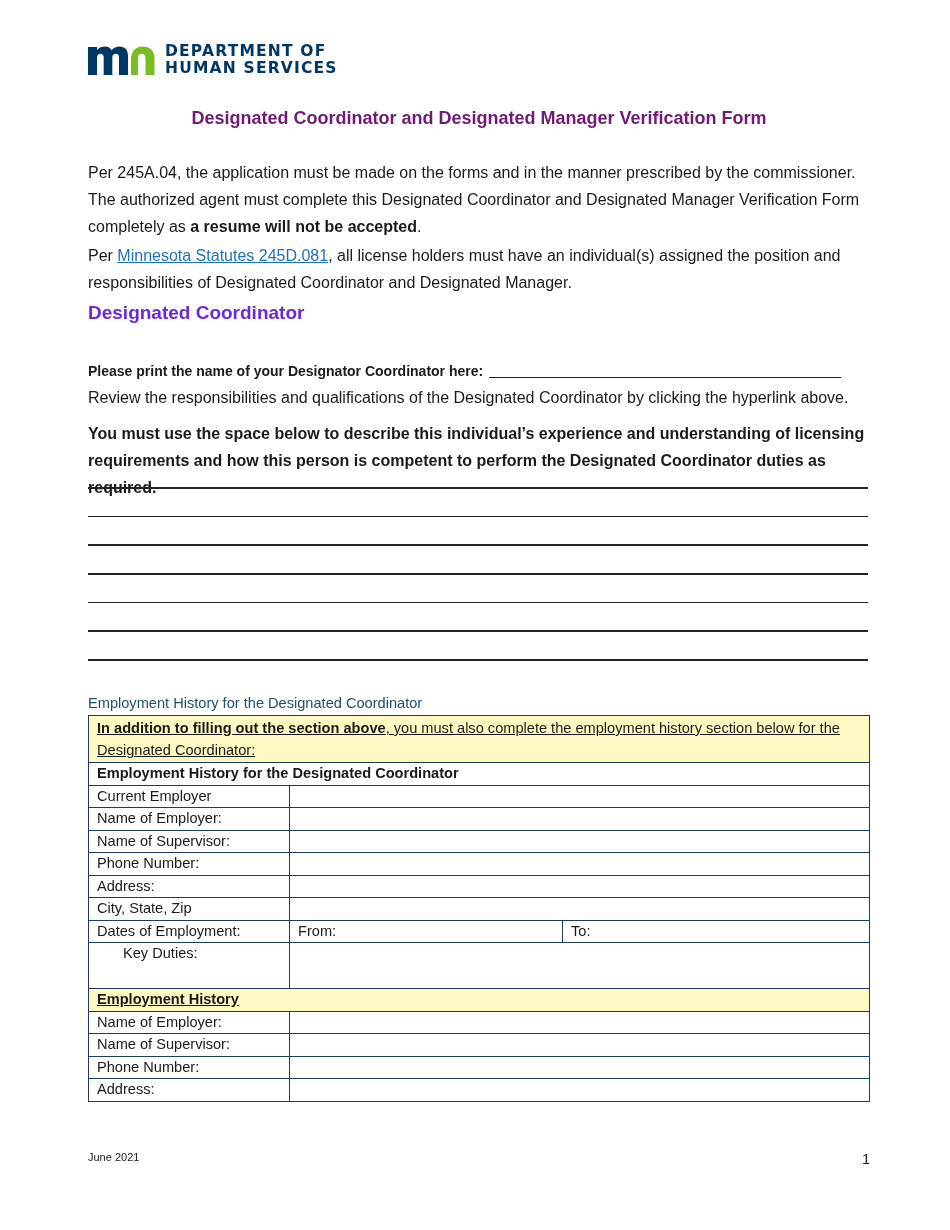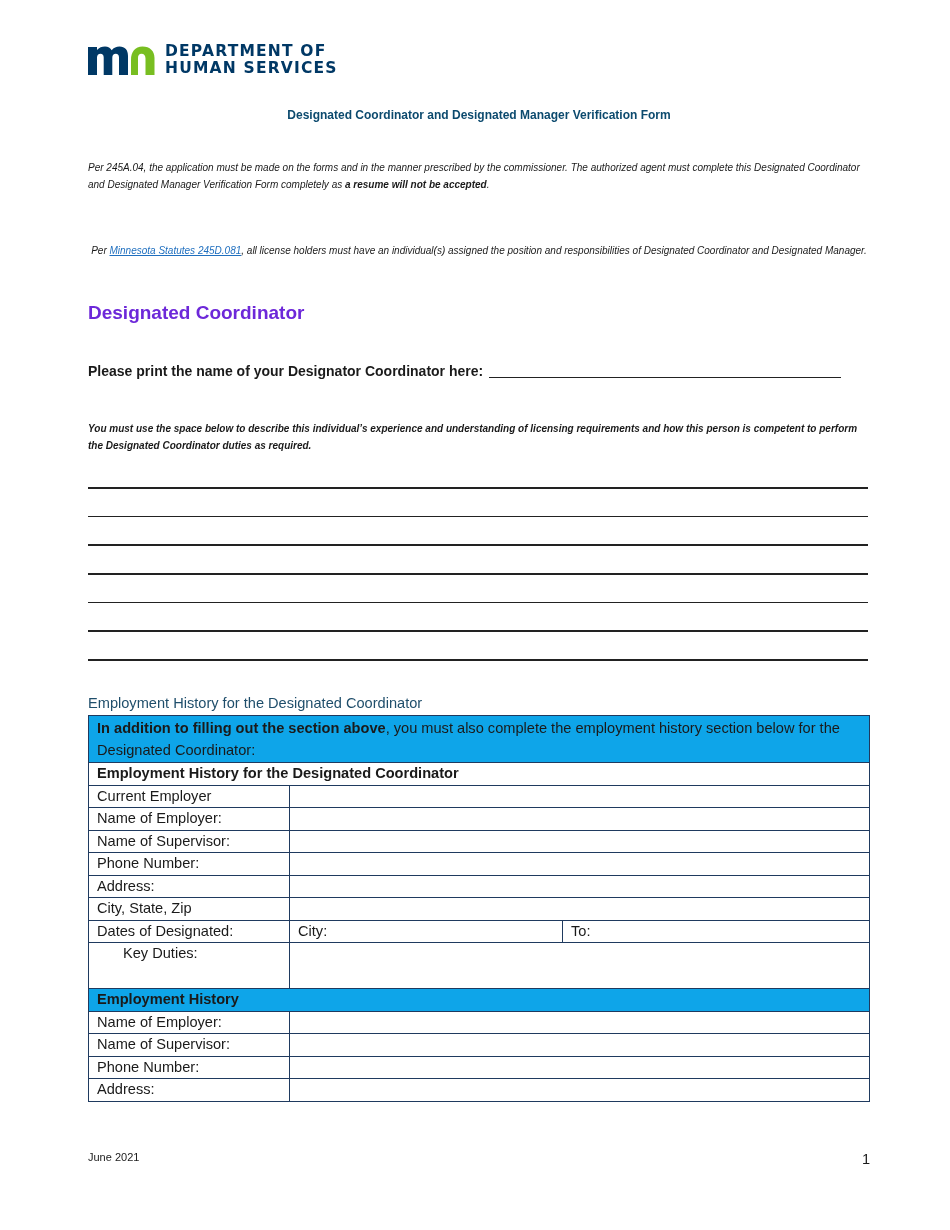--- a/index.html
+++ b/index.html
@@ -14,27 +14,27 @@
   .logo { position: absolute; left: 84px; top: 43px; display: flex; align-items: center; }
   .logo svg { display: block; }
   .logo-text {
     margin-left: 9px; color: #003865; font-weight: bold;
     font-family: "DejaVu Sans", sans-serif;
     font-size: 15.5px; line-height: 17px; letter-spacing: 1.2px;
   }
 
   .doc-title {
     position: absolute; left: 84px; width: 782px; top: 108px;
-    text-align: center; font-weight: bold; font-size: 12px;
-    color: #0c4a6e;
+    text-align: center; font-weight: bold; font-size: 18px;
+    color: #701a75;
   }
 
   .para {
     position: absolute; left: 84px; width: 782px;
-    font-size: 10px; line-height: 17px; color: #1a1a1a; font-style: italic;
+    font-size: 16px; line-height: 27px; color: #1a1a1a;
   }
   .para b { font-weight: bold; }
   .link { color: #1f6fbf; text-decoration: underline; }
 
   .section-heading {
     position: absolute; left: 84px; top: 302px;
     font-size: 19px; font-weight: bold; color: #6d28d9;
   }
 
   .name-line {
@@ -56,21 +56,21 @@
 
   table.emp {
     position: absolute; left: 84px; top: 715px; width: 782px;
     border-collapse: collapse; font-size: 14.6px;
   }
   table.emp td {
     border: 1.3px solid #1f3a5f; padding: 0 8px; height: 21.5px;
     vertical-align: top; line-height: 21px;
   }
   table.emp td.label { width: 158px; margin-top: 24px; }
-  table.emp tr.shade td { background: #0ea5e9; }
+  table.emp tr.shade td { background: #fef9c3; text-decoration: underline; }
   table.emp tr.intro td { padding-top: 1px; padding-bottom: 1px; line-height: 22px; }
   table.emp tr.tall td { height: 45px; padding-left: 34px; }
   table.emp b { font-weight: bold; }
 
   .footer-date {
     position: absolute; left: 84px; top: 1151px; font-size: 11px;
   }
   .footer-page {
     position: absolute; right: 84px; top: 1151px; font-size: 14.6px;
   }
@@ -92,31 +92,32 @@
       <div>HUMAN SERVICES</div>
     </div>
   </div>
 
   <div class="doc-title">Designated Coordinator and Designated Manager Verification Form</div>
 
   <div class="para" style="top:159px;">
     <span>Per 245A.04, the application must be made on the forms and in the manner prescribed by the commissioner. The authorized agent must complete this Designated Coordinator and Designated Manager Verification Form completely as </span><b>a resume will not be accepted</b><span>.</span>
   </div>
 
-  <div class="para" style="top:242px;text-align:center;">
+  <div class="para" style="top:242px;">
     <span>Per </span><a class="link">Minnesota Statutes 245D.081</a><span>, all license holders must have an individual(s) assigned the position and responsibilities of Designated Coordinator and Designated Manager.</span>
   </div>
 
   <div class="section-heading">Designated Coordinator</div>
 
   <div class="name-line">
     <span>Please print the name of your Designator Coordinator here:</span>
     <span class="fill"></span>
   </div>
 
+  <div class="para" style="top:384px;">Review the responsibilities and qualifications of the Designated Coordinator by clicking the hyperlink above.</div>
 
   <div class="para" style="top:420px; font-weight:bold;">You must use the space below to describe this individual’s experience and understanding of licensing requirements and how this person is competent to perform the Designated Coordinator duties as required.</div>
 
   <div class="write-lines">
     <div class="write-line"></div>
     <div class="write-line"></div>
     <div class="write-line"></div>
     <div class="write-line"></div>
     <div class="write-line"></div>
     <div class="write-line"></div>
@@ -151,22 +152,22 @@
     </tr>
     <tr>
       <td class="label">Address:</td>
       <td colspan="2"></td>
     </tr>
     <tr>
       <td class="label">City, State, Zip</td>
       <td colspan="2"></td>
     </tr>
     <tr>
-      <td class="label">Dates of Designated:</td>
-      <td style="width:256px;">City:</td>
+      <td class="label">Dates of Employment:</td>
+      <td style="width:256px;">From:</td>
       <td>To:</td>
     </tr>
     <tr class="tall">
       <td class="label">Key Duties:</td>
       <td colspan="2"></td>
     </tr>
     <tr class="shade">
       <td colspan="3"><b>Employment History</b></td>
     </tr>
     <tr>

